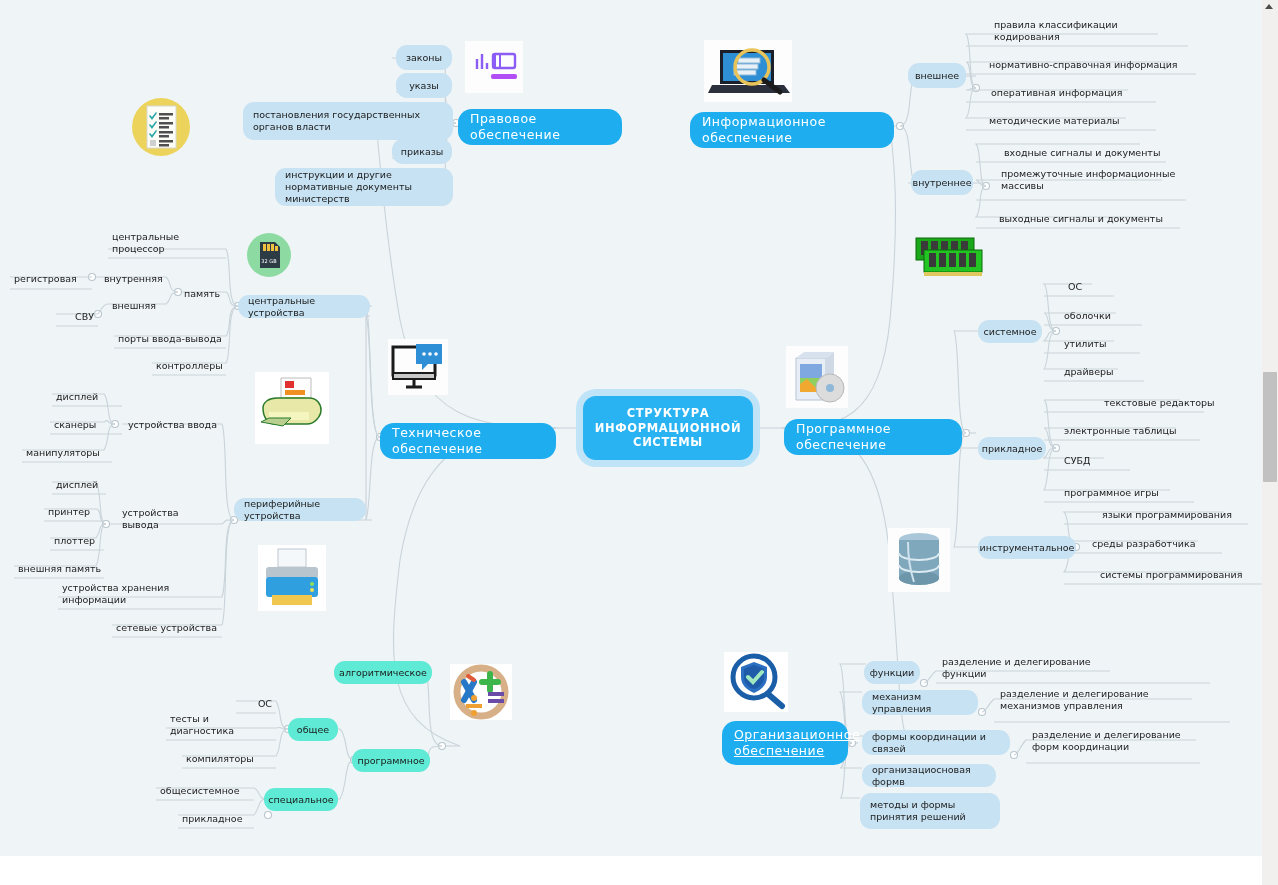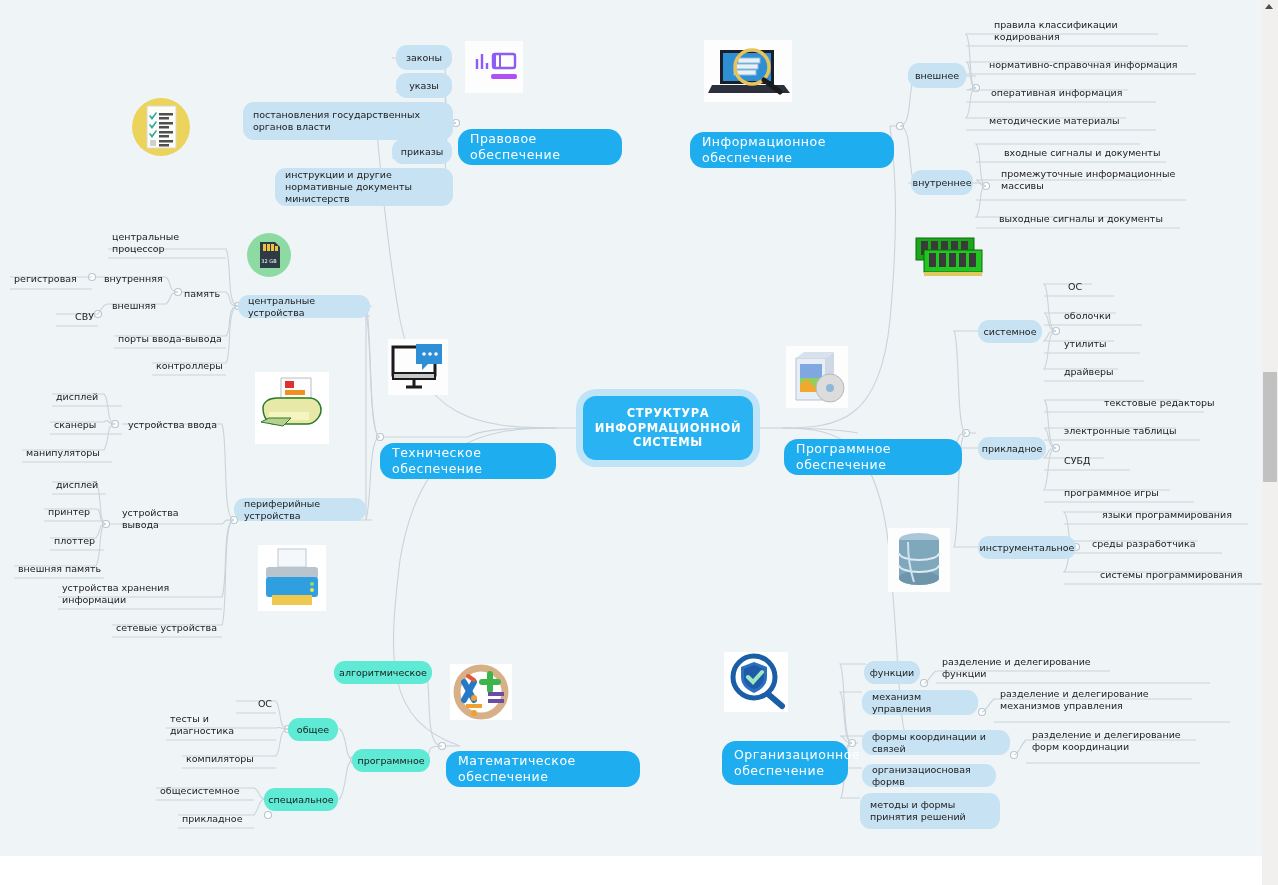--- a/index.html
+++ b/index.html
@@ -45,21 +45,20 @@
 
   
   .n-main{
     background:#1eaef0;
     color:#ffffff;
     font-size:12.5px;
     letter-spacing:.5px;
     border-radius:14px;
     padding:18px 12px;
     justify-content:flex-start;
-    margin-top:20px;
   }
 
   
   .n-sub{
     background:#c7e2f2;
     color:#1b1b1b;
     font-size:9.5px;
     border-radius:11px;
     padding:5px 10px;
   }
@@ -439,23 +438,20 @@
     <div class="node n-leaf" style="left:1098px;top:502px;width:150px;height:22px;">
       <span>языки программирования</span>
     </div>
     <div class="node n-leaf" style="left:1088px;top:531px;width:122px;height:22px;">
       <span>среды разработчика</span>
     </div>
     <div class="node n-leaf" style="left:1096px;top:562px;width:152px;height:22px;">
       <span>системы программирования</span>
     </div>
 
-    <div class="node n-main" style="left:446px;top:731px;width:194px;height:29px;">
-      <span>Математическое обеспечение</span>
-    </div>
     <div class="node n-sub mint" style="left:334px;top:661px;width:98px;height:23px;justify-content:center;">
       <span>алгоритмическое</span>
     </div>
     <div class="node n-sub mint" style="left:352px;top:749px;width:78px;height:23px;justify-content:center;">
       <span>программное</span>
     </div>
     <div class="node n-sub mint" style="left:288px;top:718px;width:50px;height:23px;justify-content:center;">
       <span>общее</span>
     </div>
     <div class="node n-sub mint" style="left:264px;top:788px;width:74px;height:23px;justify-content:center;">
@@ -470,21 +466,21 @@
     <div class="node n-leaf" style="left:182px;top:746px;width:94px;height:22px;">
       <span>компиляторы</span>
     </div>
     <div class="node n-leaf" style="left:156px;top:778px;width:98px;height:22px;">
       <span>общесистемное</span>
     </div>
     <div class="node n-leaf" style="left:178px;top:806px;width:76px;height:22px;">
       <span>прикладное</span>
     </div>
 
-    <div class="node n-main" style="left:722px;top:721px;width:126px;height:44px;">
+    <div class="node n-main" style="left:722px;top:721px;width:126px;height:44px;text-decoration:underline;">
       <div>
         <span>Организационное</span>
         <span>обеспечение</span>
       </div>
     </div>
     <div class="node n-sub" style="left:864px;top:661px;width:56px;height:23px;justify-content:center;">
       <span>функции</span>
     </div>
     <div class="node n-leaf" style="left:938px;top:661px;width:180px;height:22px;">
       <span>разделение и делегирование функции</span>

